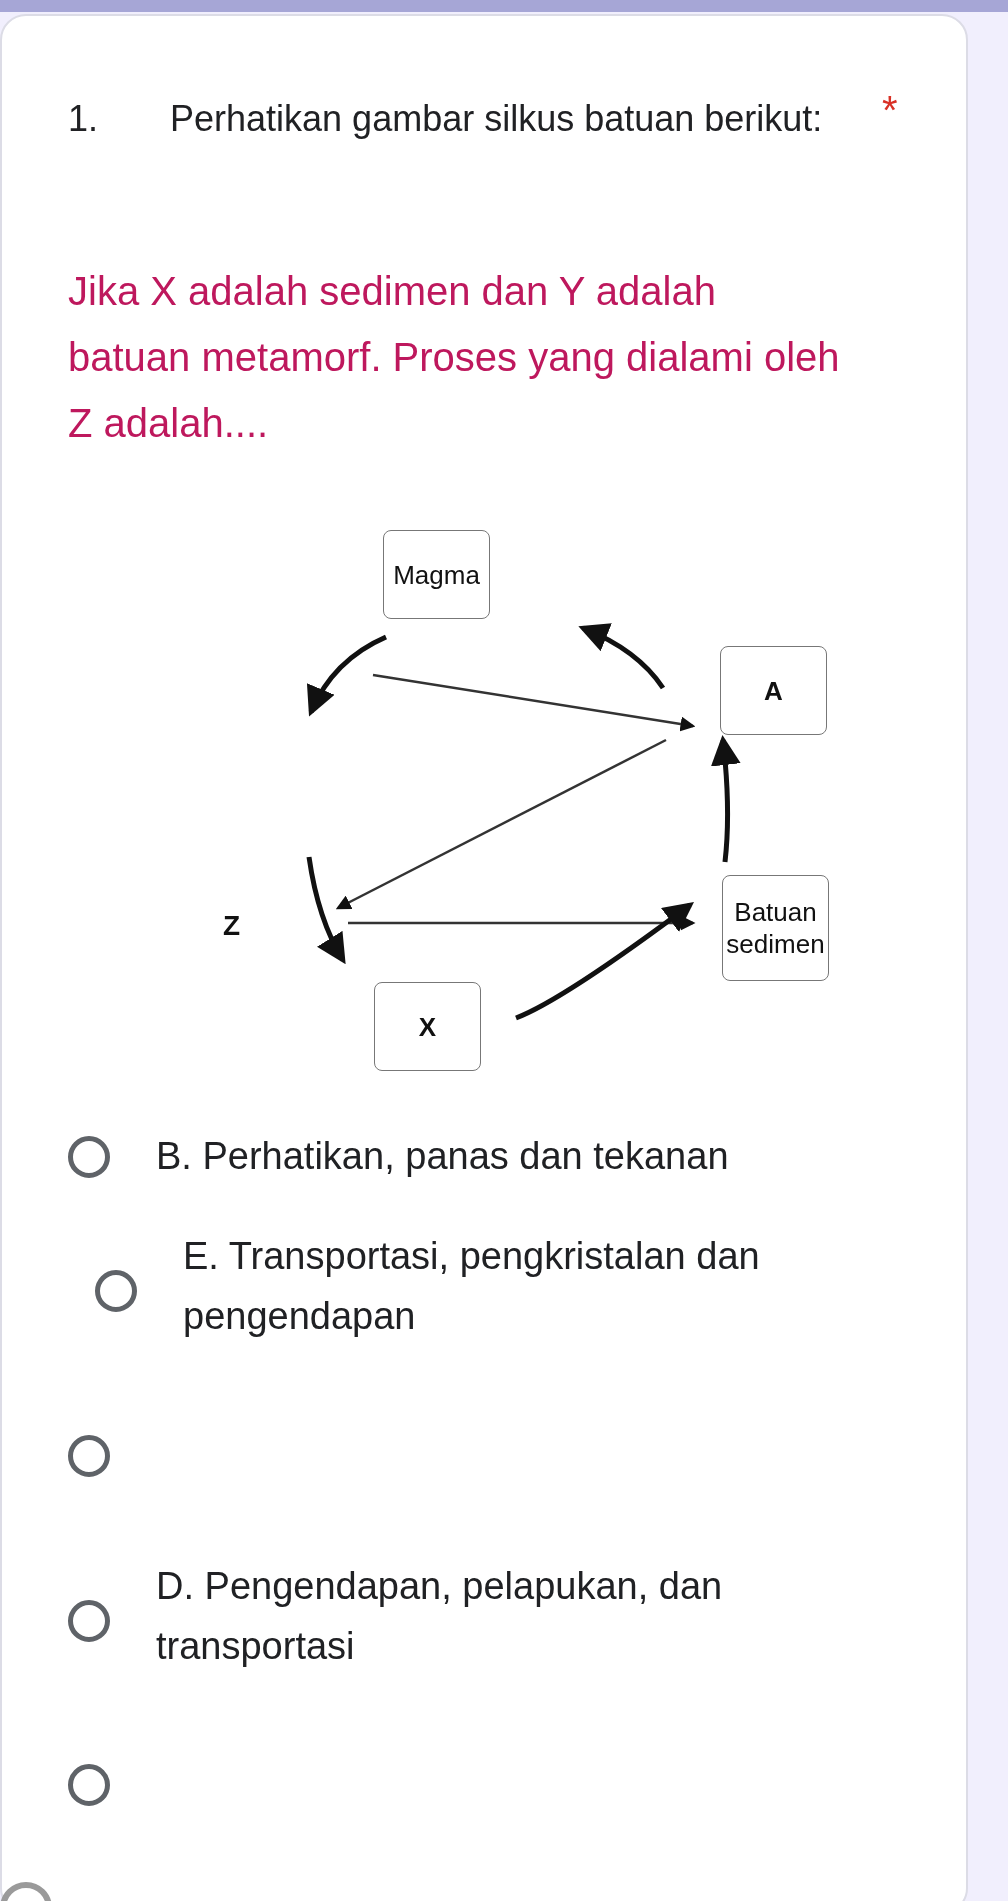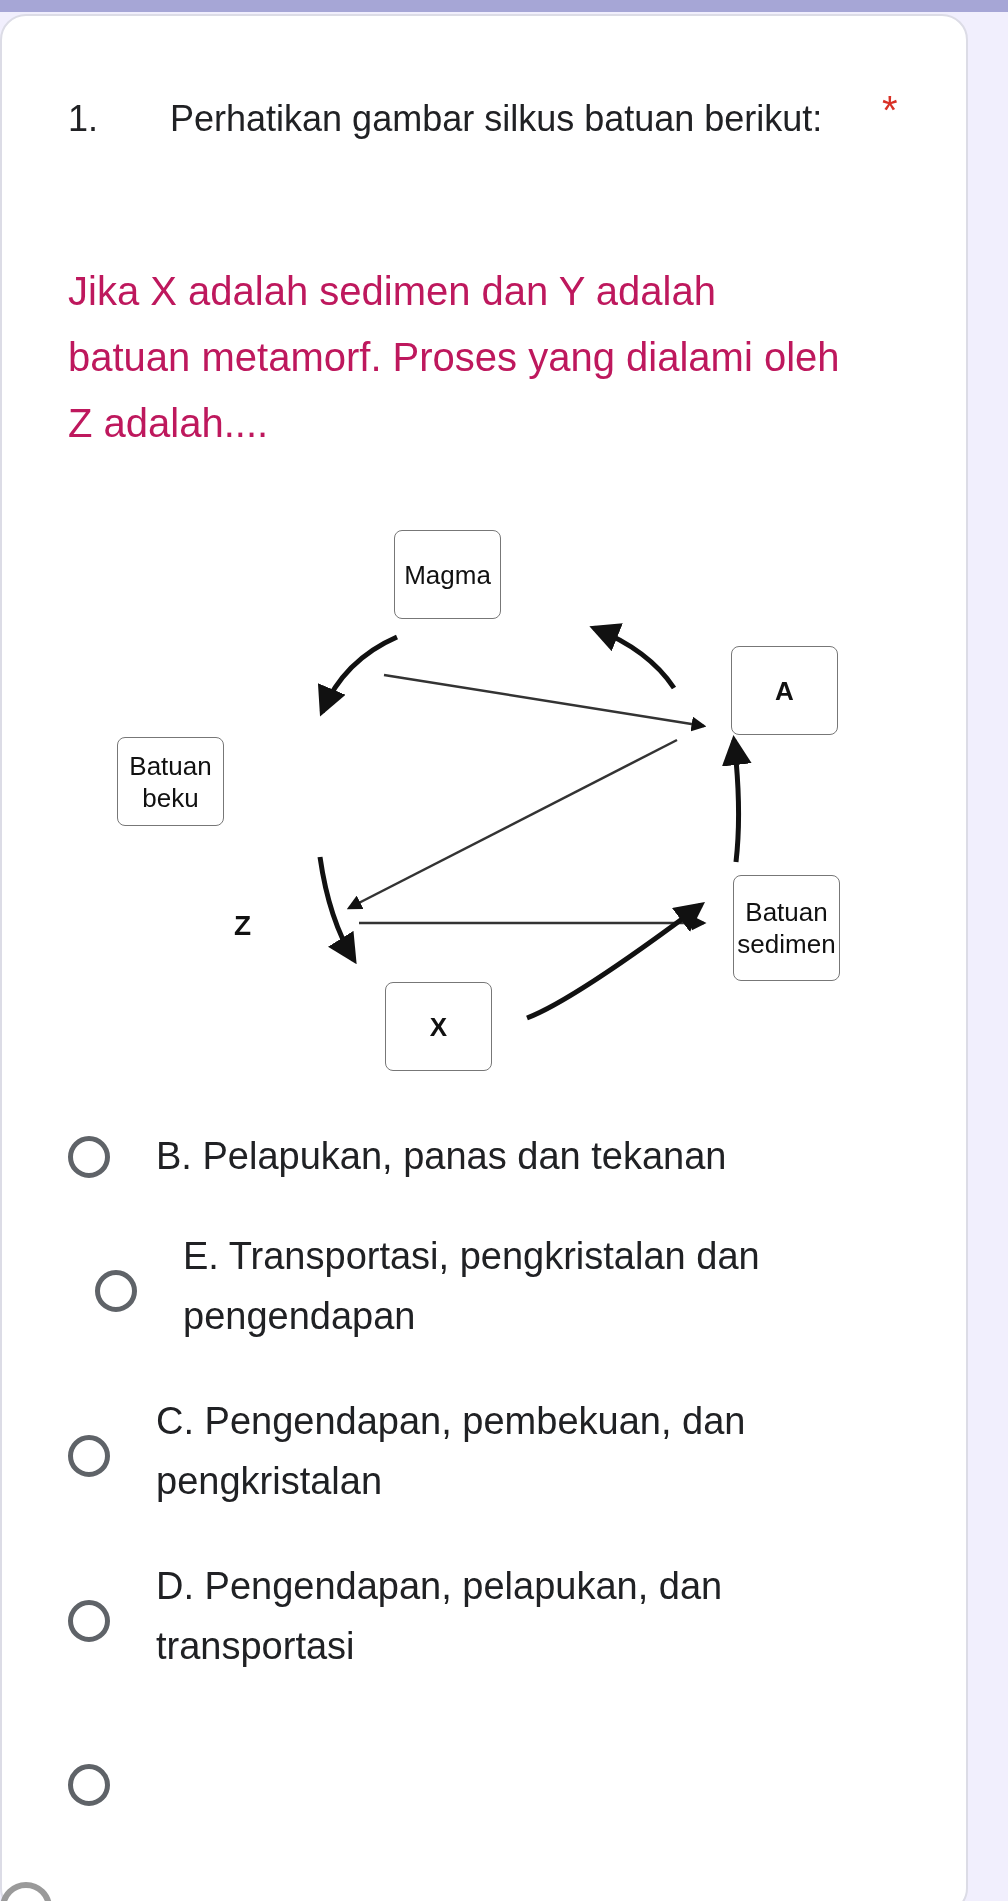--- a/index.html
+++ b/index.html
@@ -18,21 +18,21 @@
   .qtitle {
     position: absolute; left: 68px; top: 86px; width: 840px;
     font-size: 36px; line-height: 66px; color: #202124;
   }
   .qnum { display: inline-block; width: 102px; }
   .req { position: absolute; left: 882px; top: 88px; font-size: 40px; color: #d93025; }
   .qbody {
     position: absolute; left: 68px; top: 258px; width: 780px;
     font-size: 40px; line-height: 66px; color: #be185d;
   }
-  .diagram { position: absolute; left: 104px; top: 520px; width: 820px; height: 560px; }
+  .diagram { position: absolute; left: 93px; top: 520px; width: 820px; height: 560px; }
   .node {
     position: absolute; border: 1.5px solid #777; border-radius: 8px; background: #fff;
     display: flex; align-items: center; justify-content: center; text-align: center;
     font-size: 26px; line-height: 32px; color: #111; box-sizing: border-box;
   }
   .zlabel { position: absolute; font-size: 28px; font-weight: bold; color: #111; }
   .option { position: absolute; left: 0; width: 960px; }
   .radio {
     position: absolute; left: 68px; width: 42px; height: 42px;
     border: 5px solid #5f6368; border-radius: 50%; box-sizing: border-box;
@@ -82,39 +82,37 @@
     <path d="M632,342 Q638,290 630,220" stroke="#111" stroke-width="5" fill="none" marker-end="url(#ah2)"></path>
 
     <path d="M216,337 Q225,400 250,440" stroke="#111" stroke-width="5" fill="none" marker-end="url(#ah2)"></path>
 
     <line x1="255" y1="403" x2="600" y2="403" stroke="#333" stroke-width="2.5" marker-end="url(#ah2)"></line>
 
     <path d="M423,498 Q470,480 597,385" stroke="#111" stroke-width="5" fill="none" marker-end="url(#ah2)"></path>
   </svg>
   <div class="node" style="left:290px;top:10px;width:107px;height:89px;">Magma</div>
   <div class="node" style="left:627px;top:126px;width:107px;height:89px;font-weight:bold;">A</div>
-  <div class="node" style="left:13px;top:217px;width:107px;height:89px;">Batuan beku</div>
   <div class="node" style="left:629px;top:355px;width:107px;height:106px;">Batuan sedimen</div>
   <div class="node" style="left:281px;top:462px;width:107px;height:89px;font-weight:bold;">X</div>
   <div class="zlabel" style="left:130px;top:390px;">Z</div>
 </div>
 
 <div class="option" style="top:1120px;height:80px;">
   <div class="radio" style="top:16px;"></div>
-  <div class="opt-text" style="top:6px;">B. Pelapukan, panas dan tekanan</div>
+  <div class="opt-text" style="top:6px;">B. Perhatikan, panas dan tekanan</div>
 </div>
 
 <div class="option" style="top:1226px;height:130px;margin-left:27px;">
   <div class="radio" style="top:44px;"></div>
   <div class="opt-text" style="top:0px;">E. Transportasi, pengkristalan dan pengendapan</div>
 </div>
 
 <div class="option" style="top:1391px;height:130px;">
   <div class="radio" style="top:44px;"></div>
-  <div class="opt-text" style="top:0px;">C. Pengendapan, pembekuan, dan pengkristalan</div>
 </div>
 
 <div class="option" style="top:1556px;height:130px;">
   <div class="radio" style="top:44px;"></div>
   <div class="opt-text" style="top:0px;">D. Pengendapan, pelapukan, dan transportasi</div>
 </div>
 
 <div class="option" style="top:1720px;height:130px;">
   <div class="radio" style="top:44px;"></div>
 </div>

